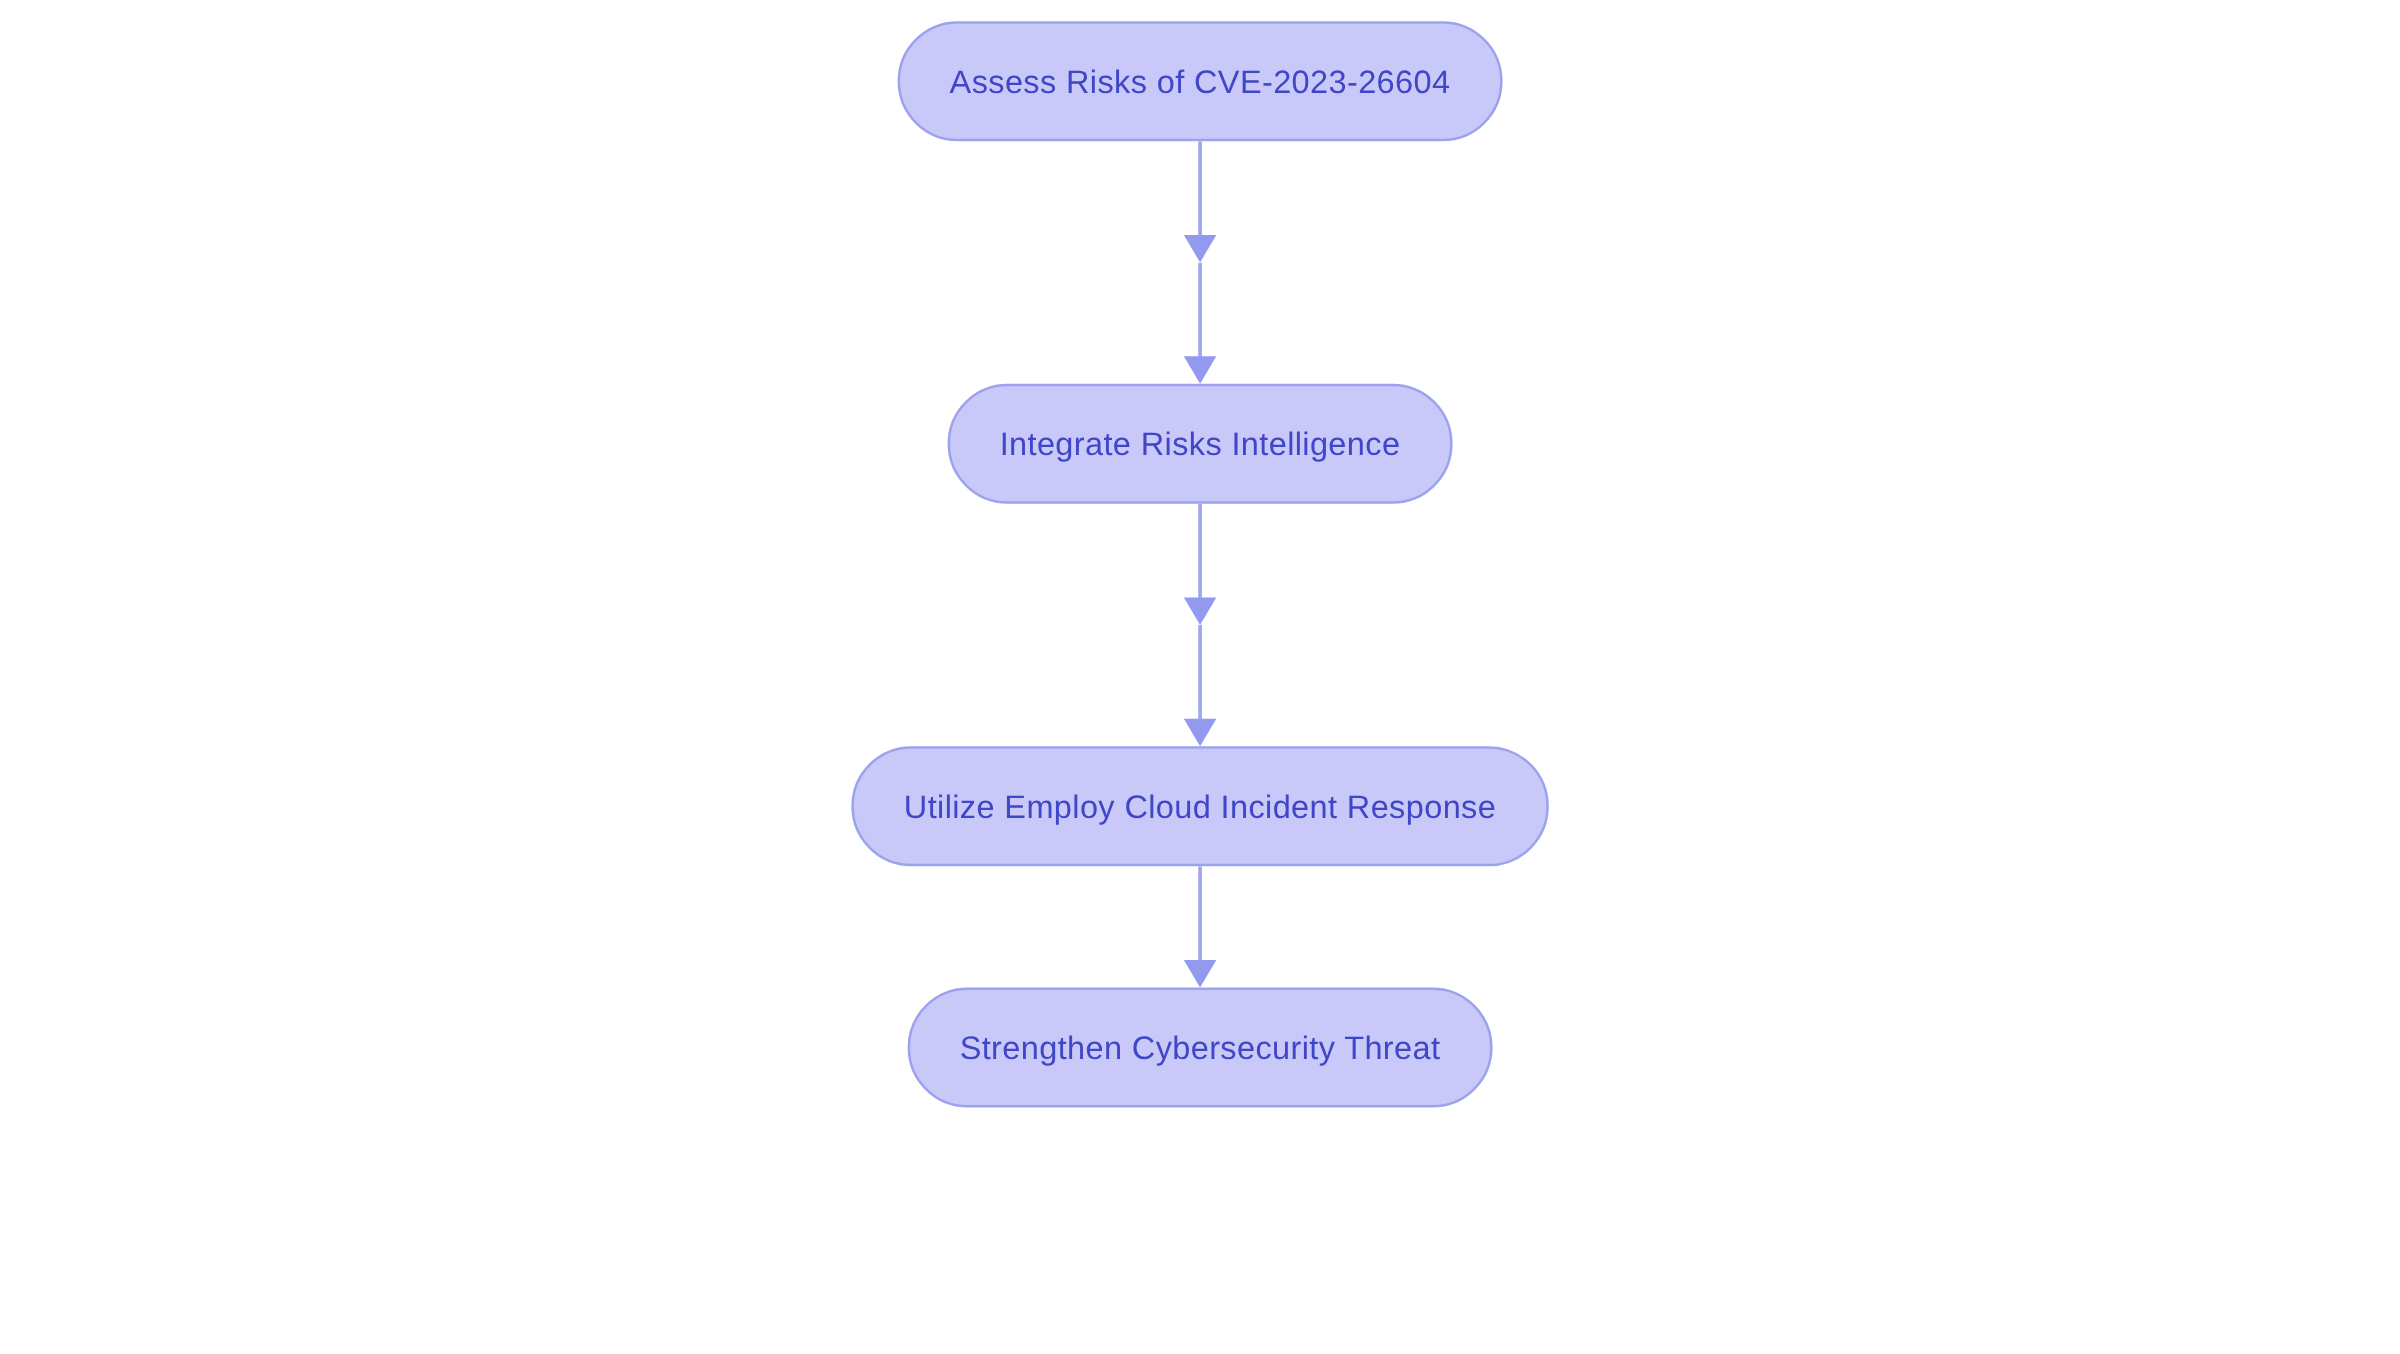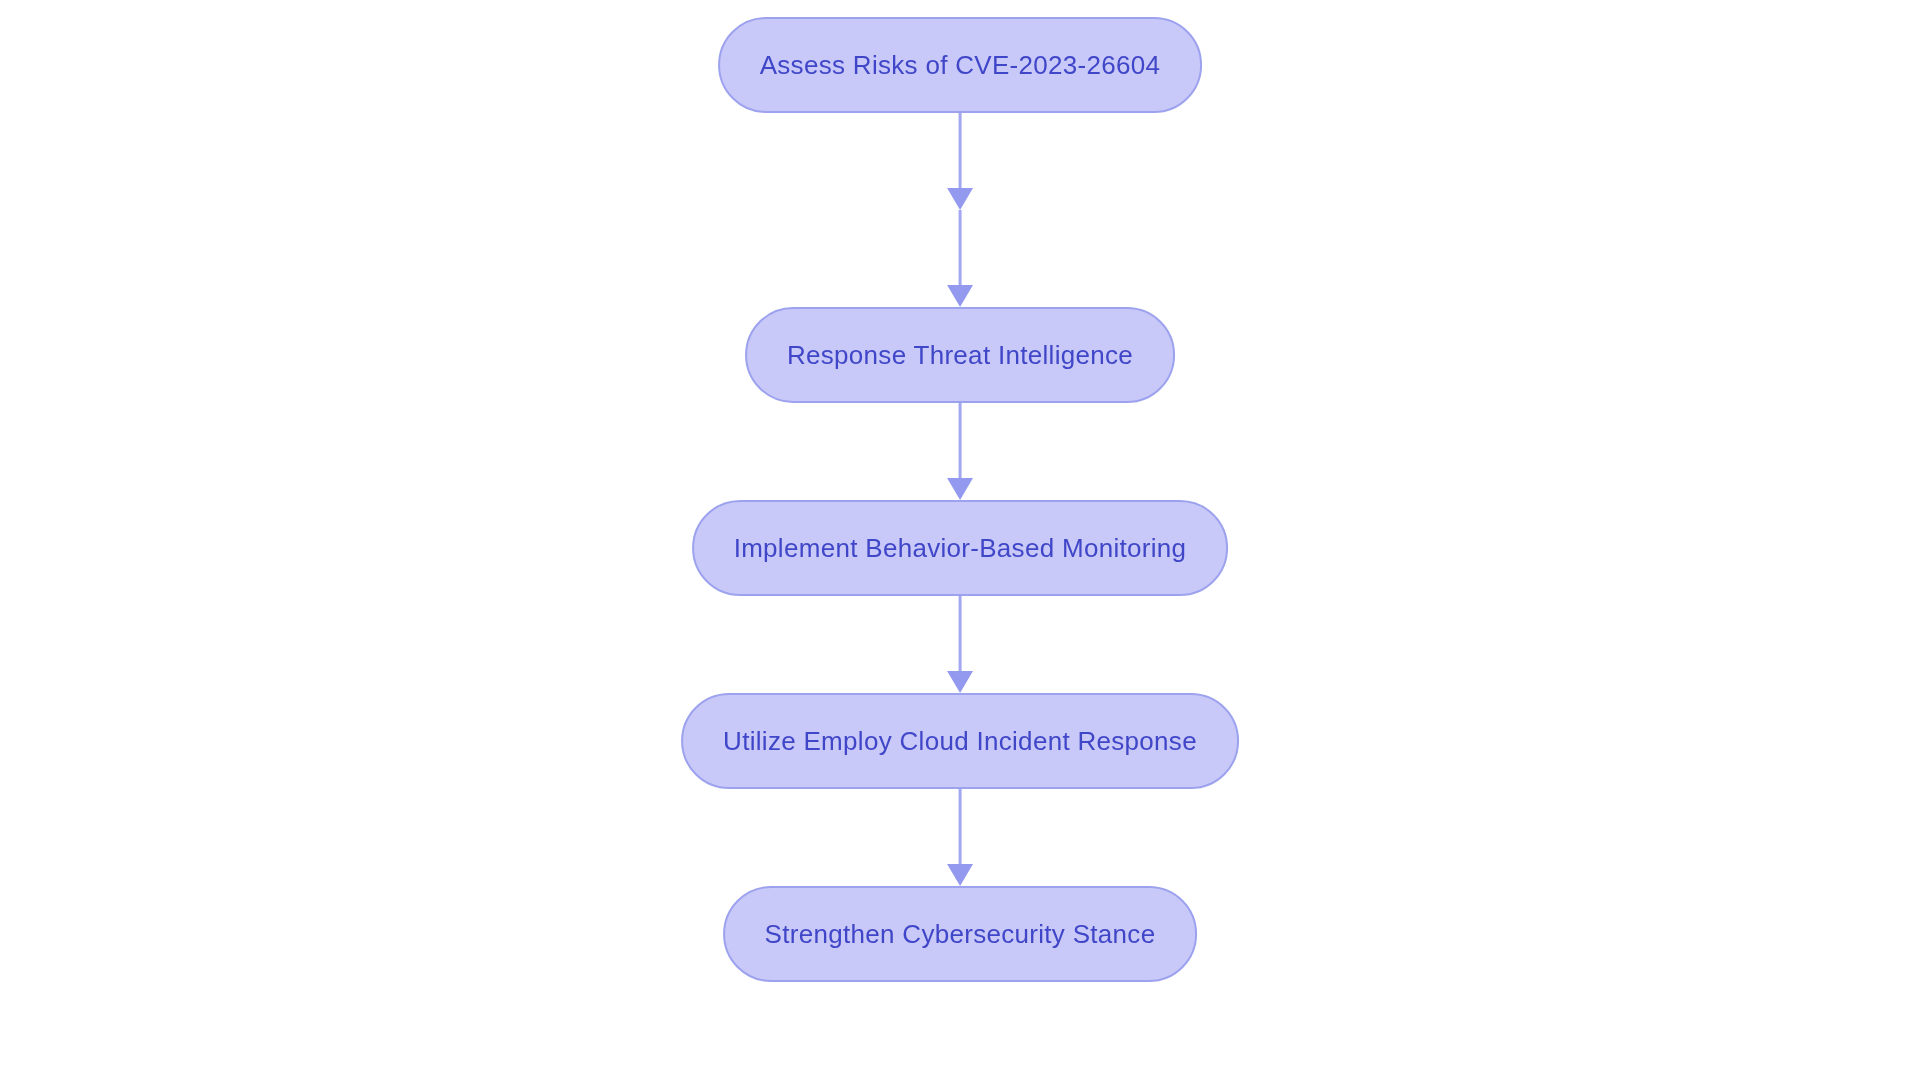--- a/index.html
+++ b/index.html
@@ -77,50 +77,47 @@
 
 
     <div class="connector">
       <svg viewBox="0 0 26 97">
         <rect x="11.5" y="0" width="3" height="77" fill="#a2a7f1"></rect>
         <polygon points="0,75 26,75 13,97" fill="#9399ef"></polygon>
       </svg>
     </div>
 
     <div class="node">
-      <span class="node-label">Response Threat Intelligence</span>
+      <span class="node-label">Integrate Risks Intelligence</span>
     </div>
 
     <div class="connector">
       <svg viewBox="0 0 26 97">
         <rect x="11.5" y="0" width="3" height="77" fill="#a2a7f1"></rect>
         <polygon points="0,75 26,75 13,97" fill="#9399ef"></polygon>
       </svg>
     </div>
 
-    <div class="node">
-      <span class="node-label">Implement Behavior-Based Monitoring</span>
-    </div>
 
     <div class="connector">
       <svg viewBox="0 0 26 97">
         <rect x="11.5" y="0" width="3" height="77" fill="#a2a7f1"></rect>
         <polygon points="0,75 26,75 13,97" fill="#9399ef"></polygon>
       </svg>
     </div>
 
     <div class="node">
       <span class="node-label">Utilize Employ Cloud Incident Response</span>
     </div>
 
     <div class="connector">
       <svg viewBox="0 0 26 97">
         <rect x="11.5" y="0" width="3" height="77" fill="#a2a7f1"></rect>
         <polygon points="0,75 26,75 13,97" fill="#9399ef"></polygon>
       </svg>
     </div>
 
     <div class="node">
-      <span class="node-label">Strengthen Cybersecurity Stance</span>
+      <span class="node-label">Strengthen Cybersecurity Threat</span>
     </div>
 
   </div>
 </div>
 
 </body></html>

